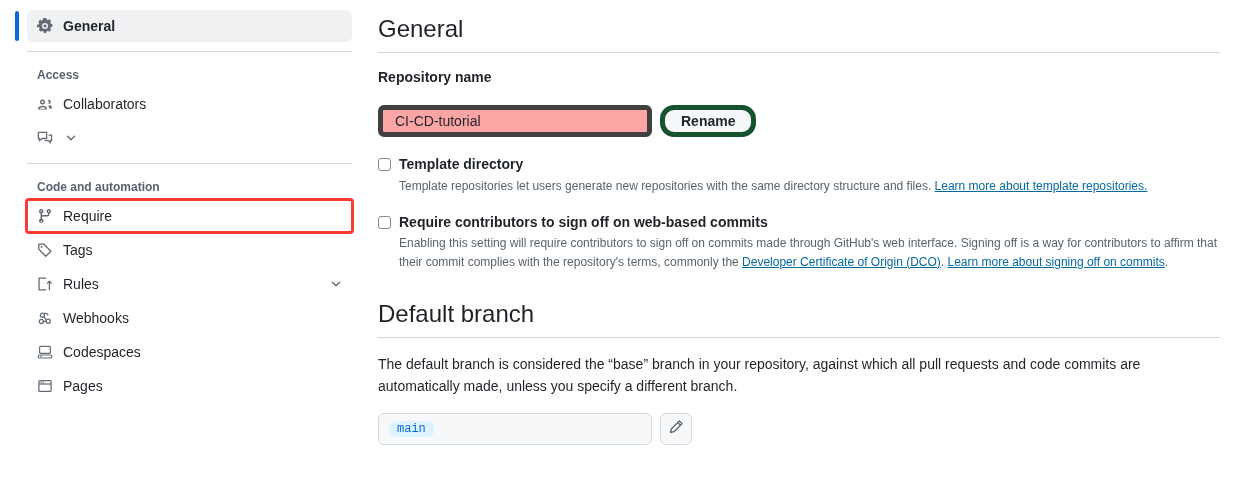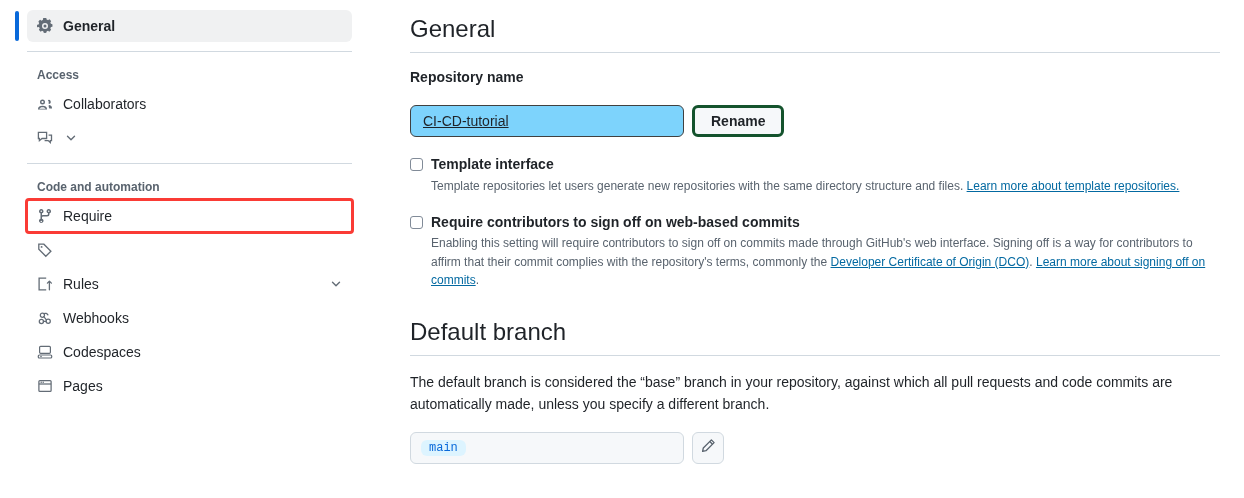--- a/index.html
+++ b/index.html
@@ -4,21 +4,21 @@
 <style>
   * { box-sizing: border-box; }
   html, body {
     margin: 0; padding: 0;
     width: 1244px; height: 498px;
     background: #ffffff;
     font-family: "Liberation Sans", sans-serif;
     color: #1f2328;
     overflow: hidden;
   }
-  .page { position: relative; width: 1244px; height: 498px; display: flex; gap: 32px; }
+  .page { position: relative; width: 1244px; height: 498px; display: flex; }
 
   
   .sidebar {
     width: 360px;
     flex: 0 0 360px;
     padding: 8px 0 0 0;
     position: relative;
   }
   .nav-item {
     position: relative;
@@ -92,36 +92,35 @@
   }
   .field-label {
     font-size: 14px;
     font-weight: 600;
     margin: 16px 0 20px 0;
   }
   .row { display: flex; align-items: center; gap: 8px; }
   .text-input {
     width: 274px;
     height: 32px;
-    background: #7dd3fc;
-    border: 1px solid #404040;
+    background: #fca5a5;
+    border: 5px solid #404040;
     border-radius: 6px;
     font-size: 14px;
     color: #1f2328;
     padding: 0 12px;
     font-family: "Liberation Sans", sans-serif;
     outline: none;
-    text-decoration: underline;
   }
   .btn {
     height: 32px;
     padding: 0 16px;
     background: #f6f8fa;
-    border: 3px solid #14532d;
-    border-radius: 6px;
+    border: 5px solid #14532d;
+    border-radius: 14px;
     font-size: 14px;
     font-weight: 600;
     color: #1f2328;
     font-family: "Liberation Sans", sans-serif;
     cursor: pointer;
   }
 
   .check-block { margin-top: 18px; }
   .check-line { display: flex; align-items: flex-start; }
   .cbox {
@@ -237,20 +236,21 @@
       <span class="label">Require</span>
     </div>
 
     <div class="nav-item">
       <span class="ico">
         <svg width="16" height="16" viewBox="0 0 16 16" fill="none" stroke="currentColor" stroke-width="1.3">
             <path d="M1.8 7.3V2.2h5.1l7 7-5.1 5.1-7-7Z"></path>
             <circle cx="4.6" cy="4.9" r="0.95" fill="currentColor" stroke="none"></circle>
           </svg>
       </span>
+      <span class="label">Tags</span>
     </div>
 
     <div class="nav-item">
       <span class="ico">
         <svg width="16" height="16" viewBox="0 0 16 16" fill="none" stroke="currentColor" stroke-width="1.3">
             <path d="M9.2 2.2H2.1v11.6h7.1"></path>
             <path d="M12.4 5.1v8.7M12.4 5.1l-2 2M12.4 5.1l2 2" stroke-linecap="round" stroke-linejoin="round"></path>
           </svg>
       </span>
       <span class="label">Rules</span>
@@ -306,21 +306,21 @@
     <div class="field-label">Repository name</div>
 
     <div class="row">
       <input class="text-input" type="text" value="CI-CD-tutorial" style="">
       <button class="btn">Rename</button>
     </div>
 
     <div class="check-block">
       <div class="check-line">
         <span class="cbox"></span>
-        <span class="check-title">Template interface</span>
+        <span class="check-title">Template directory</span>
       </div>
       <div class="check-desc">
         <span>Template repositories let users generate new repositories with the same directory structure and files.</span>
         <a class="lnk" href="#">Learn more about template repositories.</a>
       </div>
     </div>
 
     <div class="check-block">
       <div class="check-line">
         <span class="cbox"></span>

